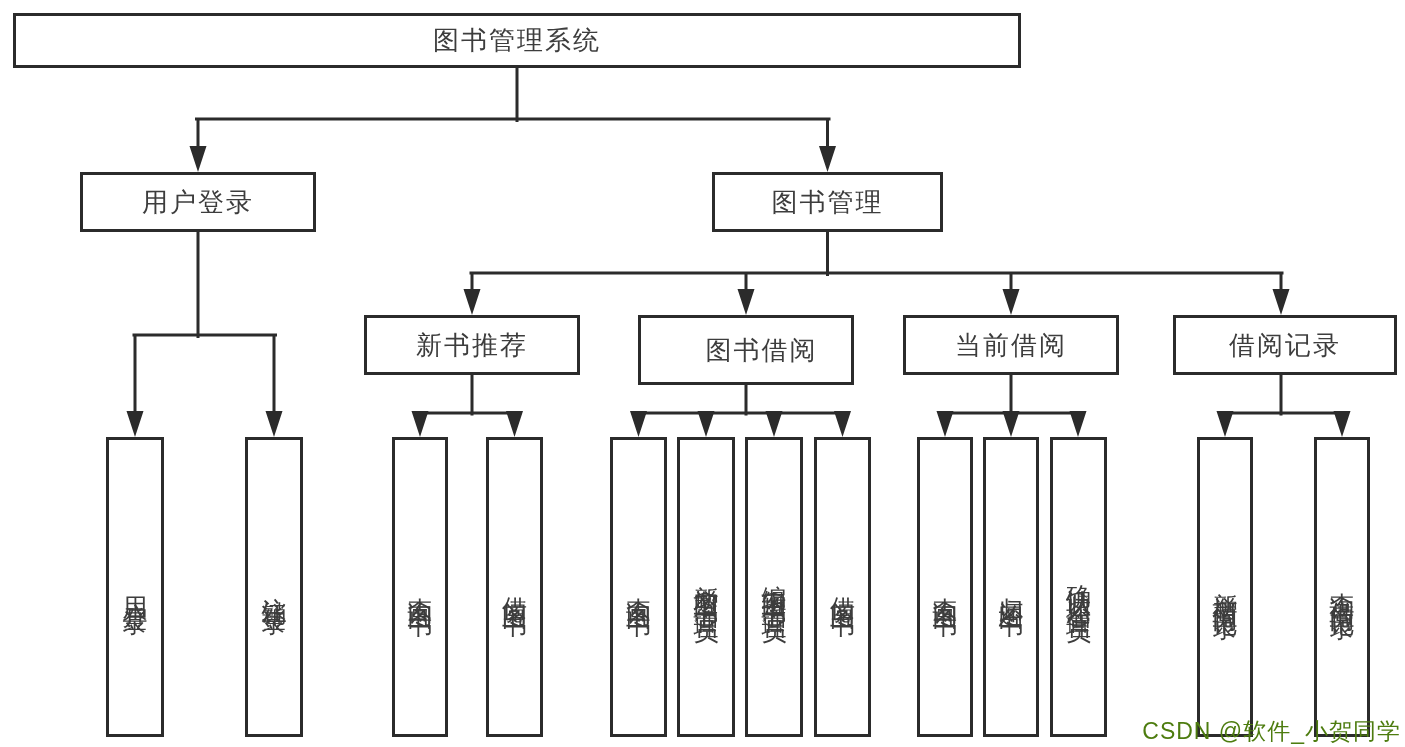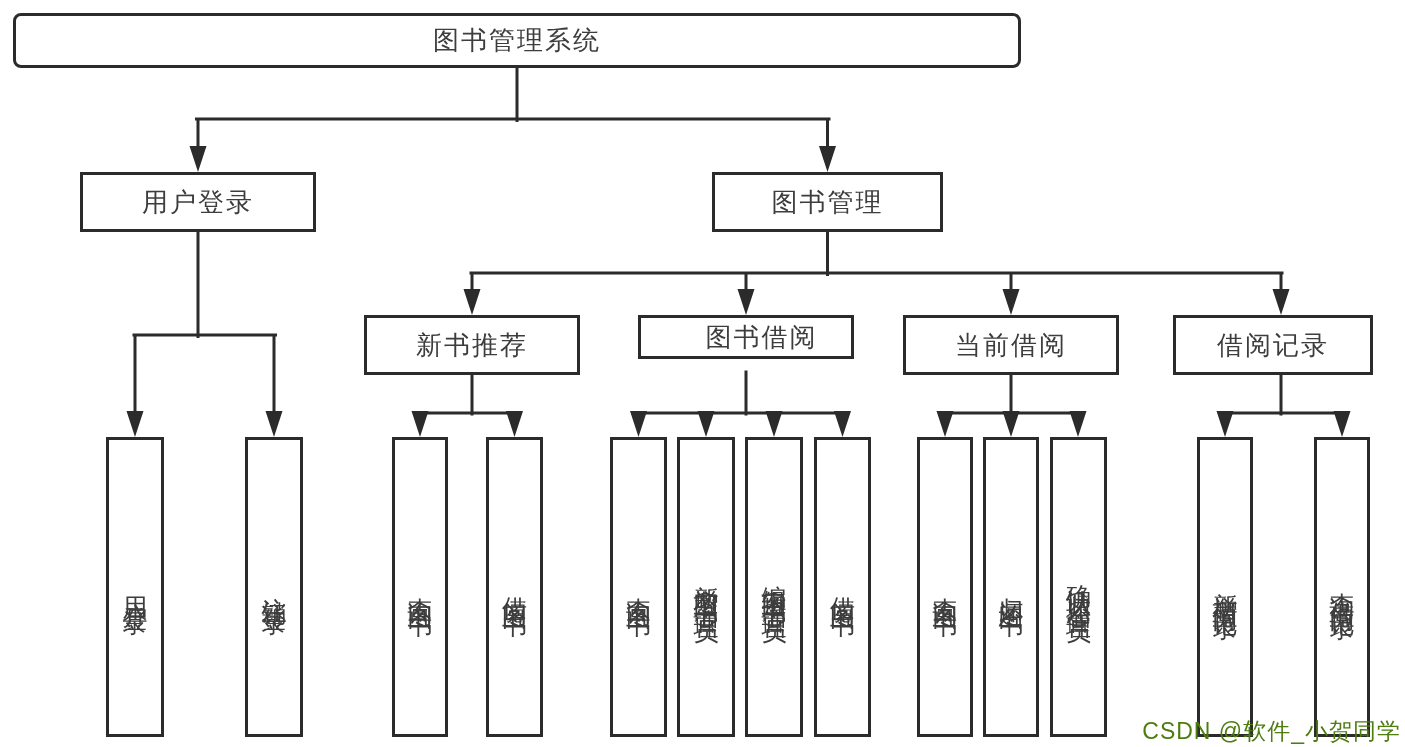--- a/index.html
+++ b/index.html
@@ -67,41 +67,41 @@
              M697.5 411 L714.5 411 L706 437 Z
              M765.5 411 L782.5 411 L774 437 Z
              M834 411 L851 411 L842.5 437 Z
              M936.5 411 L953.5 411 L945 437 Z
              M1002.5 411 L1019.5 411 L1011 437 Z
              M1069.5 411 L1086.5 411 L1078 437 Z
              M1216.5 411 L1233.5 411 L1225 437 Z
              M1333.5 411 L1350.5 411 L1342 437 Z"></path>
   </svg>
 
-  <div class="box hbox" style="left:13px; top:13px; width:1008px; height:55px;border-radius:8px;">
+  <div class="box hbox" style="left:13px; top:13px; width:1008px; height:55px;">
     <span>图书管理系统</span>
   </div>
 
   <div class="box hbox" style="left:80px; top:172px; width:236px; height:60px;">
     <span>用户登录</span>
   </div>
   <div class="box hbox" style="left:364px; top:315px; width:216px; height:60px;">
     <span>新书推荐</span>
   </div>
 
   <div class="box hbox" style="left:712px; top:172px; width:231px; height:60px;">
     <span>图书管理</span>
   </div>
-  <div class="box hbox" style="left:638px; top:315px; width:216px; height:44px;padding-left:31px;">
+  <div class="box hbox" style="left:638px; top:315px; width:216px; height:70px;padding-left:31px;">
     <span>图书借阅</span>
   </div>
   <div class="box hbox" style="left:903px; top:315px; width:216px; height:60px;">
     <span>当前借阅</span>
   </div>
-  <div class="box hbox" style="left:1173px; top:315px; width:200px; height:60px;">
+  <div class="box hbox" style="left:1173px; top:315px; width:224px; height:60px;">
     <span>借阅记录</span>
   </div>
 
   <div class="box vbox" style="left:106px; top:437px; width:58px; height:300px;">
     <span>用户登录</span>
   </div>
   <div class="box vbox" style="left:245px; top:437px; width:58px; height:300px;">
     <span>注销登录</span>
   </div>
 

